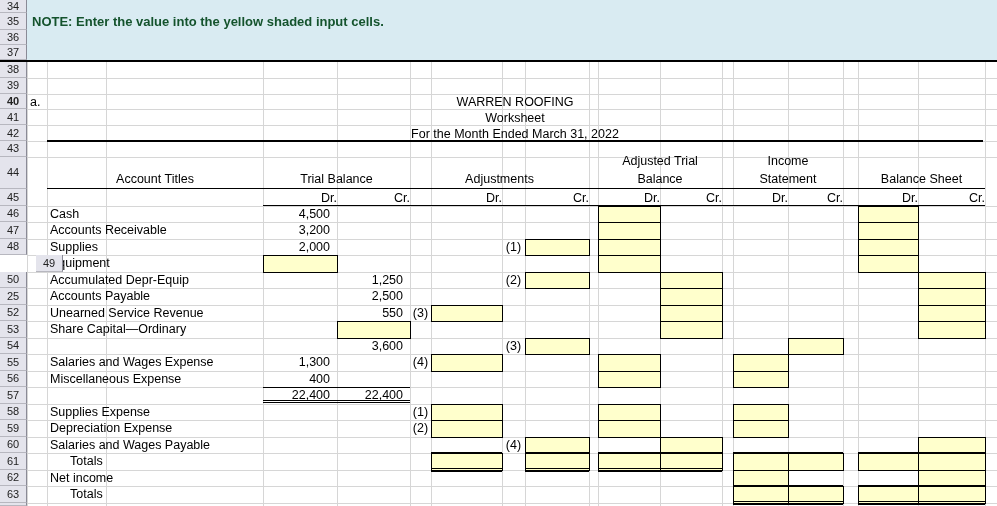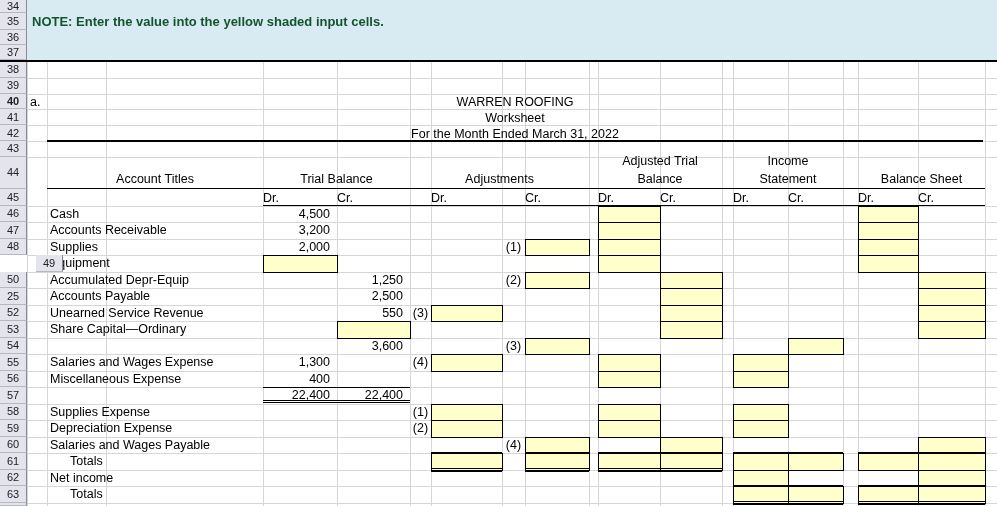--- a/index.html
+++ b/index.html
@@ -11,21 +11,21 @@
   }
   .note-area { position:absolute; left:27px; top:0; width:970px; height:60px; z-index:0; }
   .note-text { position:absolute; left:32px; top:13px; height:17px; line-height:17px;
                font-weight:bold; font-size:13px; white-space:nowrap; z-index:2; }
   .black-rule { position:absolute; left:0; top:60px; width:997px; height:2px; background:#000; z-index:5; }
   .marker { position:absolute; left:30px; top:94px; height:16px; line-height:16px; z-index:2; }
   .title-line { position:absolute; left:47px; width:936px; height:20px; line-height:16px;
                 text-align:center; z-index:2; white-space:nowrap; }
   .grp { position:absolute; top:157px; height:31px; display:flex; align-items:flex-end;
          justify-content:center; text-align:center; white-space:pre-line; line-height:18px; z-index:2; }
-  .sub { position:absolute; height:16px; line-height:16px; text-align:left; z-index:2; }
+  .sub { position:absolute; height:16px; line-height:16px; text-align:right; z-index:2; }
   .rh  { position:absolute; left:0; width:27px; background:#e4e4ec;
          border-right:1px solid #8a8a96; border-bottom:1px solid #b7b7bf;
          color:#222; font-size:11px; display:flex; align-items:center; justify-content:center; z-index:4; }
   .vg { position:absolute; width:1px; background:#d6d6d6; z-index:0; }
   .hg { position:absolute; height:1px; background:#d6d6d6; z-index:0; }
   .yc { position:absolute; border:1px solid #000; z-index:1; }
   .cellnum { position:absolute; height:16.5px; line-height:16.5px; text-align:right; z-index:2; }
   .acct { position:absolute; height:16.5px; line-height:16.5px; white-space:nowrap; z-index:2; }
   .adjlbl { position:absolute; height:16.5px; line-height:16.5px; text-align:center; z-index:2; }
   .rule { position:absolute; background:#000; z-index:3; }

